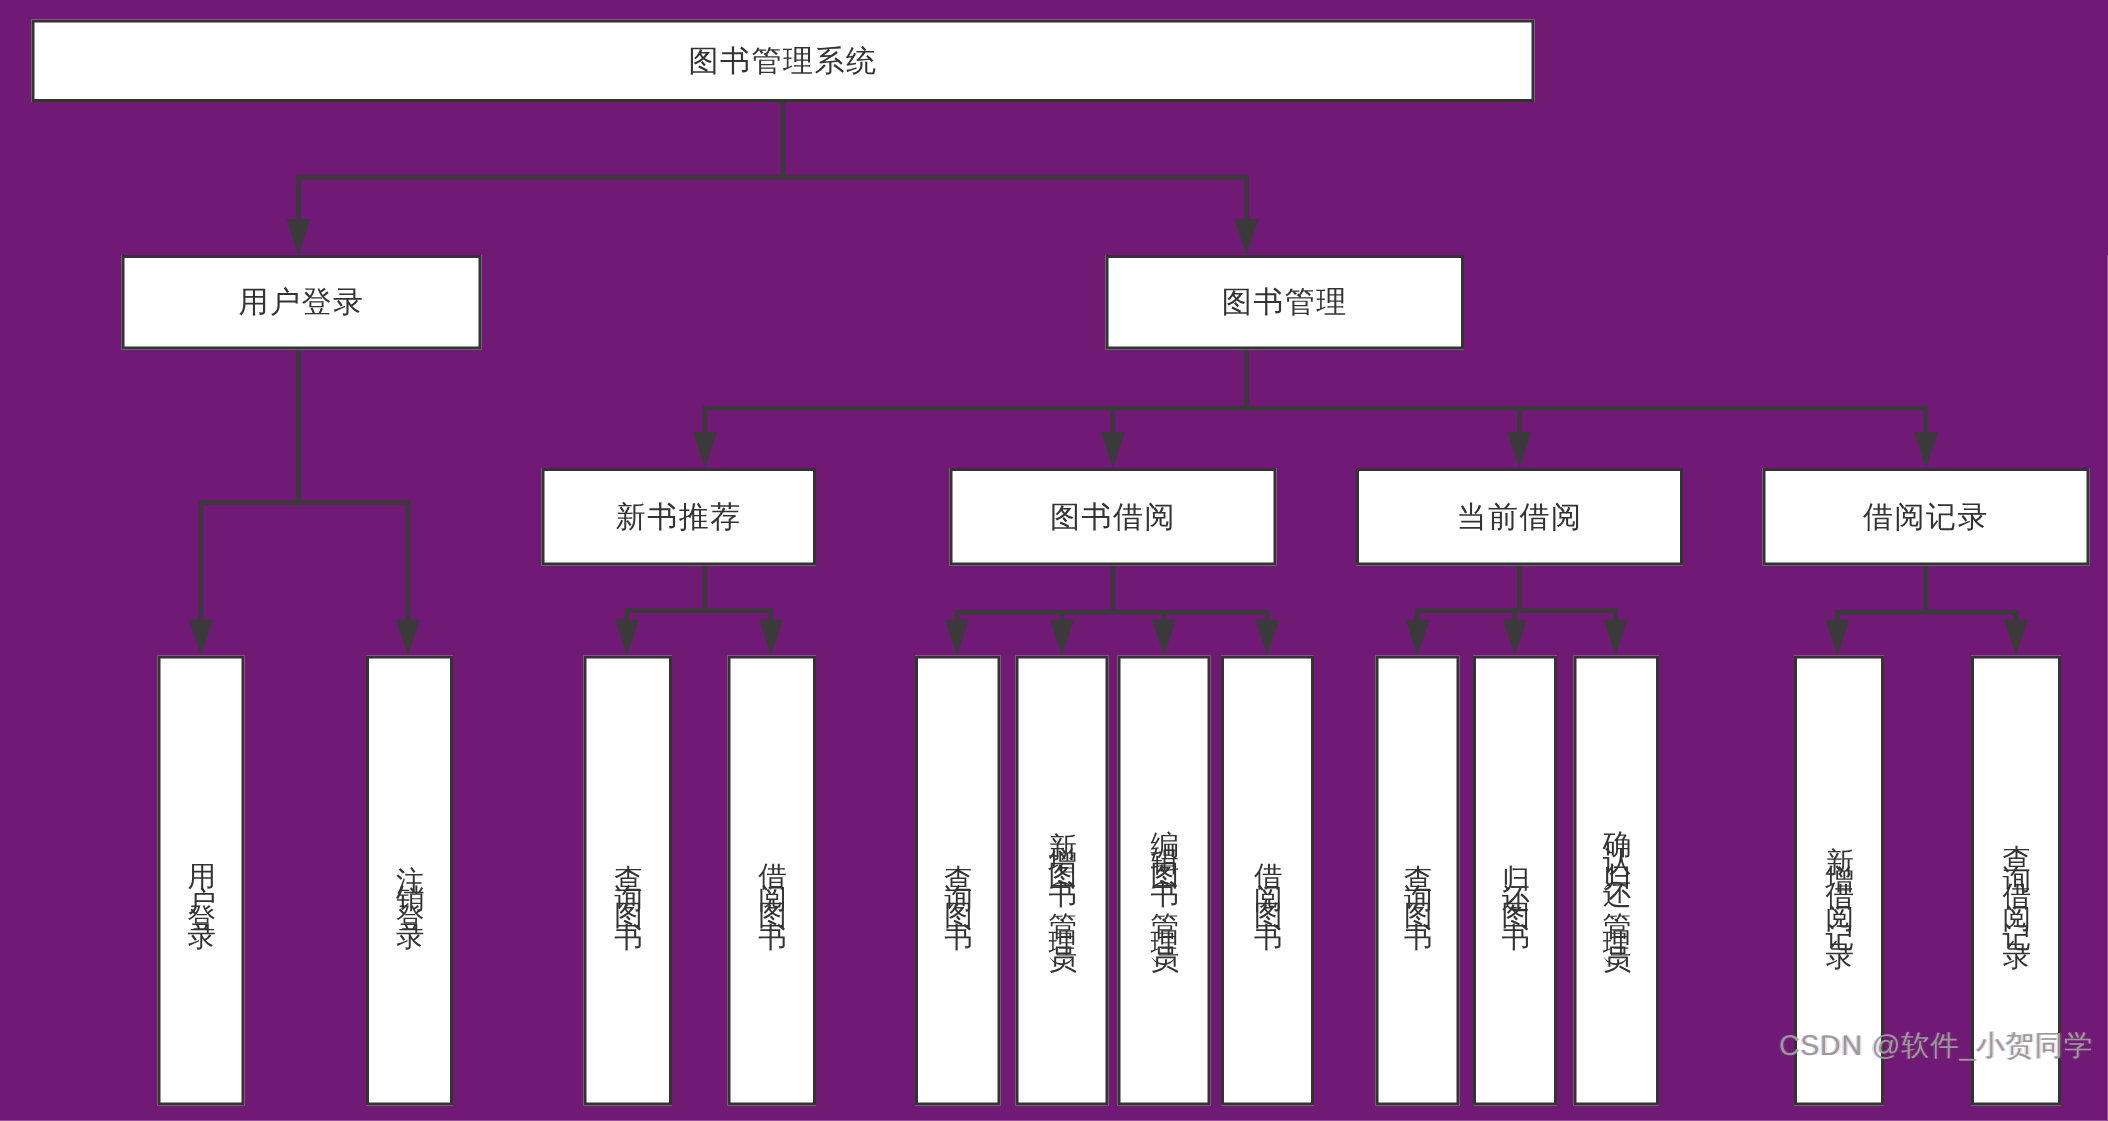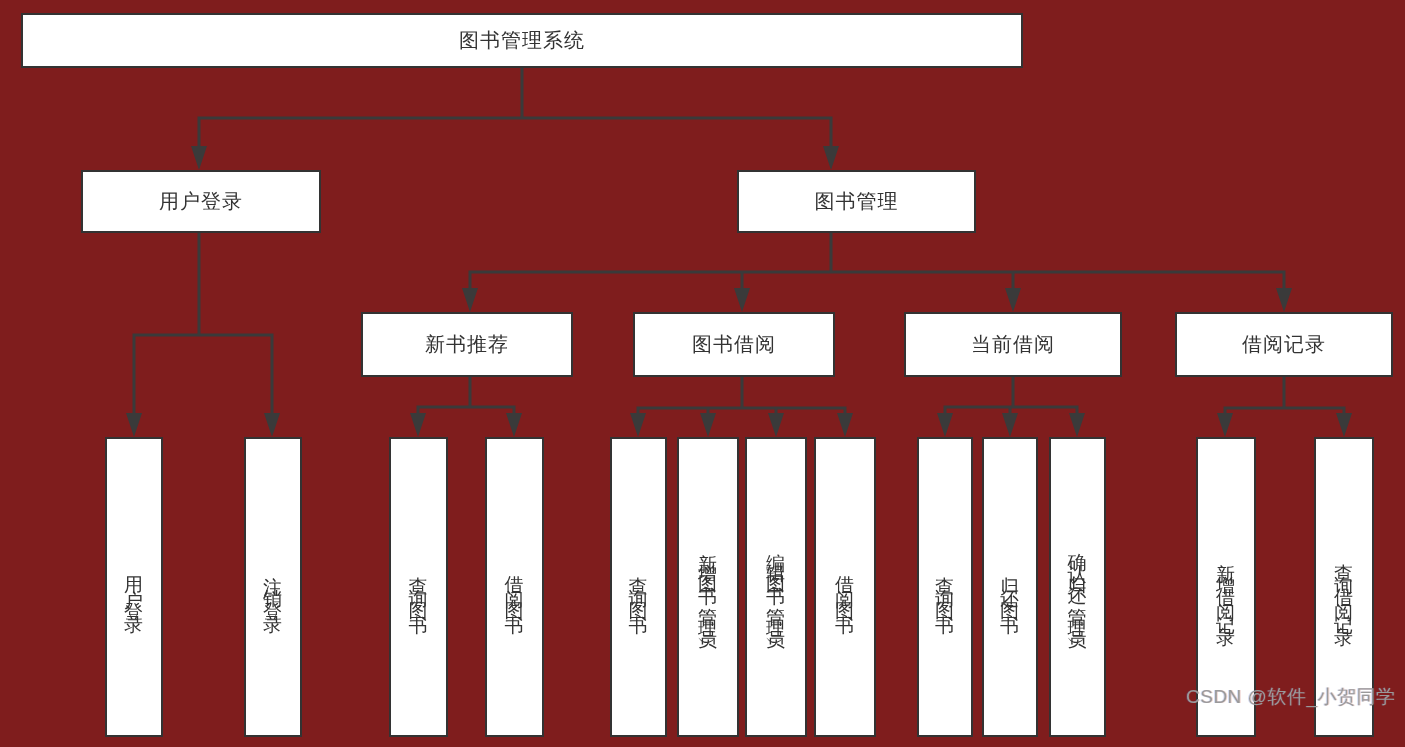--- a/index.html
+++ b/index.html
@@ -1,21 +1,21 @@
 <!DOCTYPE html>
 <html><head>
 <meta charset="utf-8">
 <style>
   html, body { margin: 0; padding: 0; }
   body { font-family: "Liberation Sans", sans-serif; background: #ffffff; }
   .canvas {
     position: relative;
     width: 1405px;
     height: 747px;
-    background: #7f1d1d;
+    background: #701a75;
     overflow: hidden;
   }
   .connectors {
     position: absolute;
     left: 0; top: 0;
     width: 1405px; height: 747px;
     z-index: 1;
   }
   .node {
     position: absolute;
@@ -95,22 +95,22 @@
       <polygon points="1217,413 1233,413 1225,437"></polygon>
       <polygon points="1336,413 1352,413 1344,437"></polygon>
     </g>
   </svg>
 
   <div class="node hnode" style="left:21px; top:13px; width:1002px; height:55px;">图书管理系统</div>
 
   <div class="node hnode" style="left:81px; top:170px; width:240px; height:63px;">用户登录</div>
   <div class="node hnode" style="left:712px; top:170px; width:239px; height:63px;margin-left:25px;">图书管理</div>
 
-  <div class="node hnode" style="left:361px; top:312px; width:212px; height:65px;font-family:Liberation Mono, monospace;">新书推荐</div>
-  <div class="node hnode" style="left:633px; top:312px; width:202px; height:65px;">图书借阅</div>
+  <div class="node hnode" style="left:361px; top:312px; width:183px; height:65px;font-family:Liberation Mono, monospace;">新书推荐</div>
+  <div class="node hnode" style="left:633px; top:312px; width:218px; height:65px;">图书借阅</div>
   <div class="node hnode" style="left:1175px; top:312px; width:218px; height:65px;">借阅记录</div>
   <div class="node hnode" style="left:904px; top:312px; width:218px; height:65px;">当前借阅</div>
 
   <div class="node vnode" style="left:105px; top:437px; width:58px; height:300px;">
     <span class="vtext">用户登录</span>
   </div>
   <div class="node vnode" style="left:244px; top:437px; width:58px; height:300px;">
     <span class="vtext">注销登录</span>
   </div>
 

